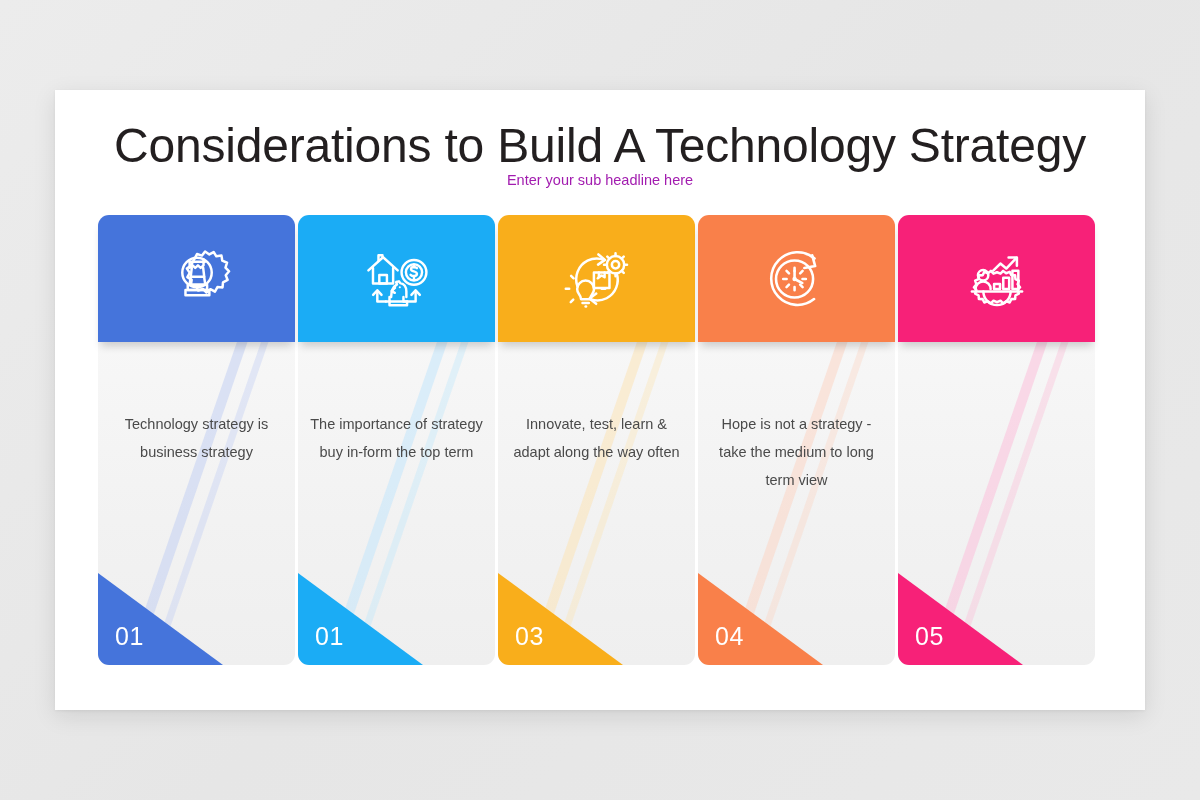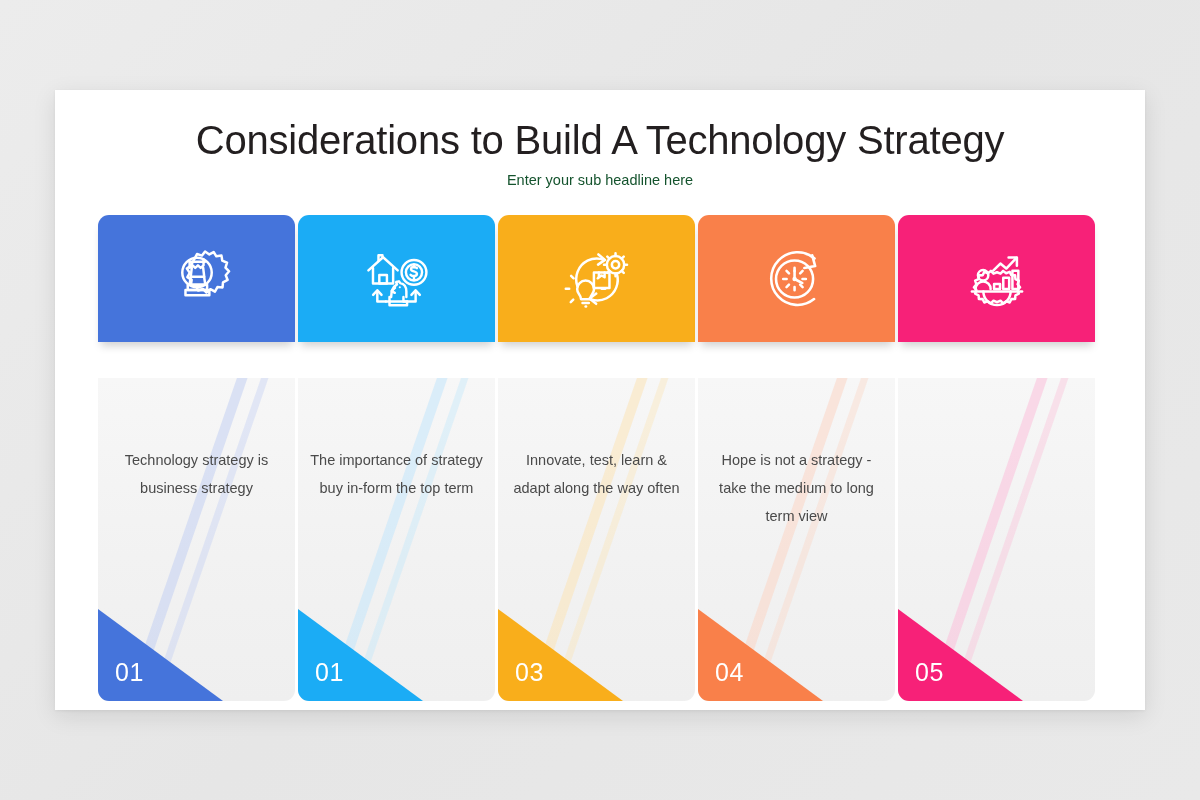--- a/index.html
+++ b/index.html
@@ -30,35 +30,35 @@
     box-shadow: 0 6px 22px rgba(0,0,0,0.10), 0 1px 3px rgba(0,0,0,0.06);
   }
 
   
   .title {
     position: absolute;
     left: 0;
     top: 28px;
     width: 100%;
     text-align: center;
-    font-size: 40px;
+    font-size: 48px;
     font-weight: 400;
     color: #231f20;
     letter-spacing: -0.2px;
     white-space: nowrap;
   }
   .subtitle {
     position: absolute;
     left: 0;
     top: 82px;
     width: 100%;
     text-align: center;
     font-size: 14.5px;
     font-weight: 400;
-    color: #14532d;
+    color: #a21caf;
   }
 
   
   #cards {
     position: absolute;
     left: 43px;
     top: 125px;
     width: 1006px;
     height: 450px;
     display: flex;
@@ -89,21 +89,20 @@
   .card-body {
     position: absolute;
     left: 0;
     top: 127px;
     width: 100%;
     height: 323px;
     background: linear-gradient(180deg, #f7f7f7 0%, #f2f2f2 55%, #efefef 100%);
     border-radius: 0 0 11px 11px;
     overflow: hidden;
     z-index: 1;
-    margin-top: 36px;
   }
 
   
   .stripe {
     position: absolute;
     width: 9px;
     height: 430px;
     top: -40px;
     transform: rotate(19deg);
     transform-origin: top center;

